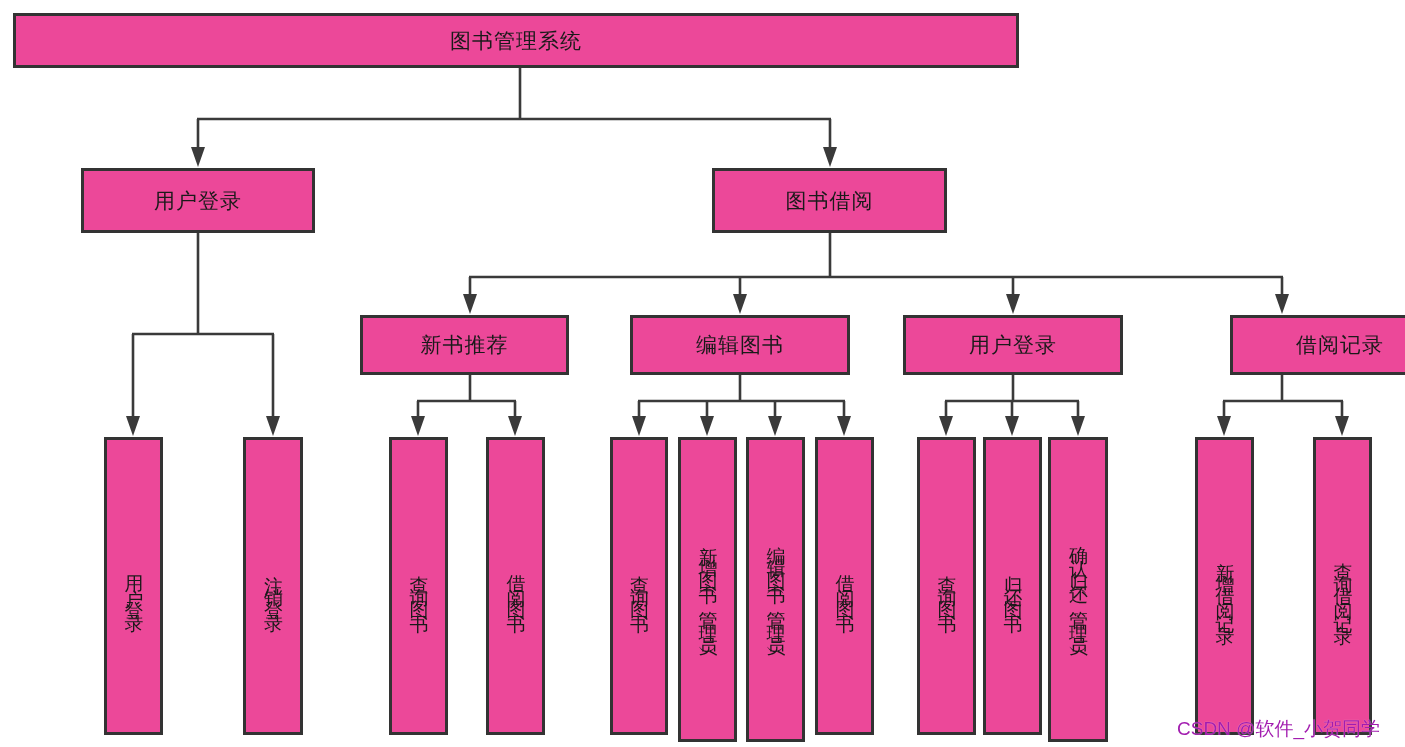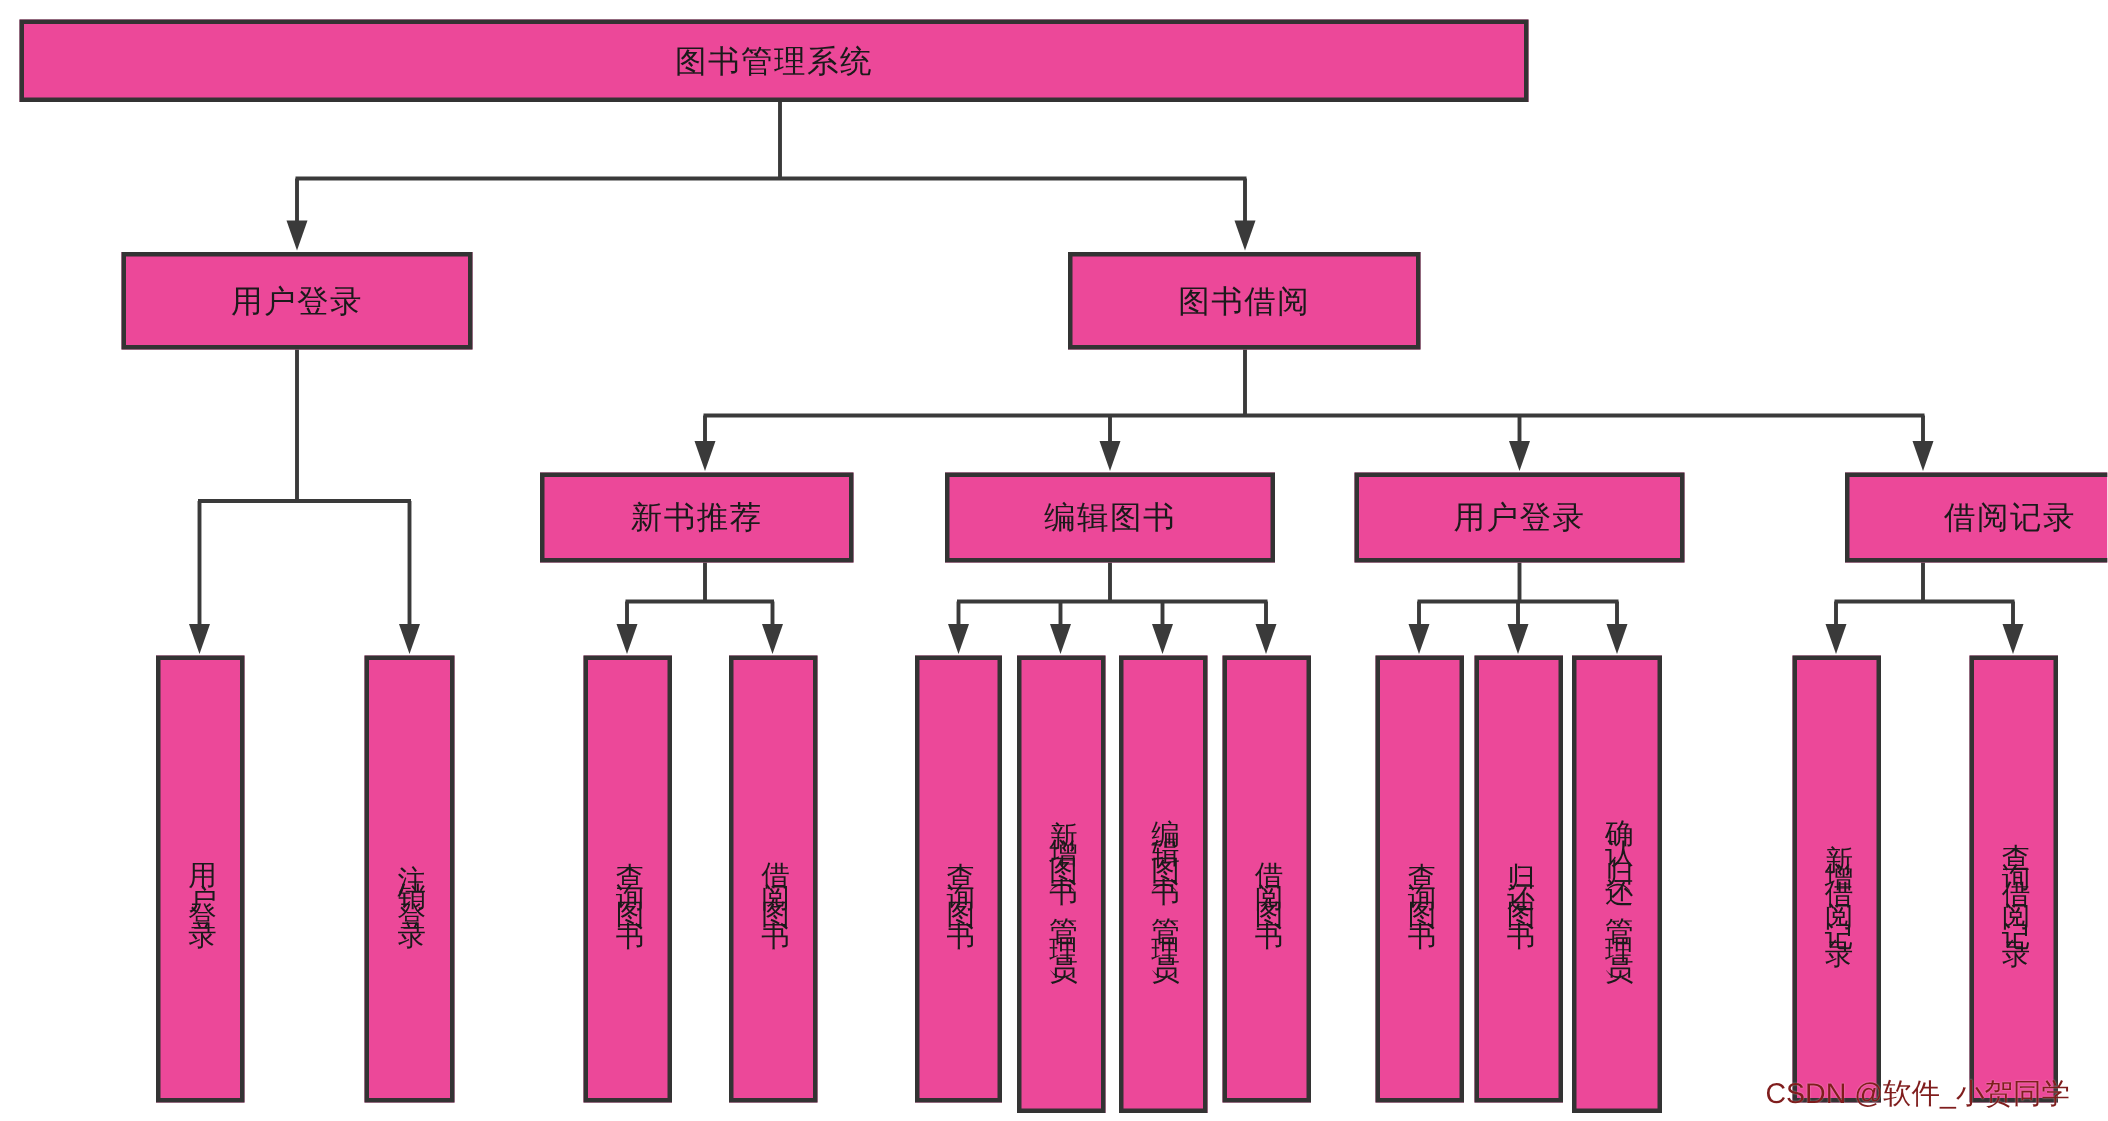--- a/index.html
+++ b/index.html
@@ -26,21 +26,21 @@
     text-orientation:mixed;
     font-size:19px;
     letter-spacing:13px;
     line-height:1.1;
     color:#1a1a1a;
   }
   .watermark{
     position:absolute;
     z-index:5;
     font-size:19px;
-    color:#7f1d1d;
+    color:#a21caf;
     text-shadow:0 0 1px rgba(255,255,255,.6);
     white-space:nowrap;
   }
 </style>
 </head>
 <body>
 
 <div id="stage">
 
   <svg id="wires" width="1405" height="747" viewBox="0 0 1405 747">

